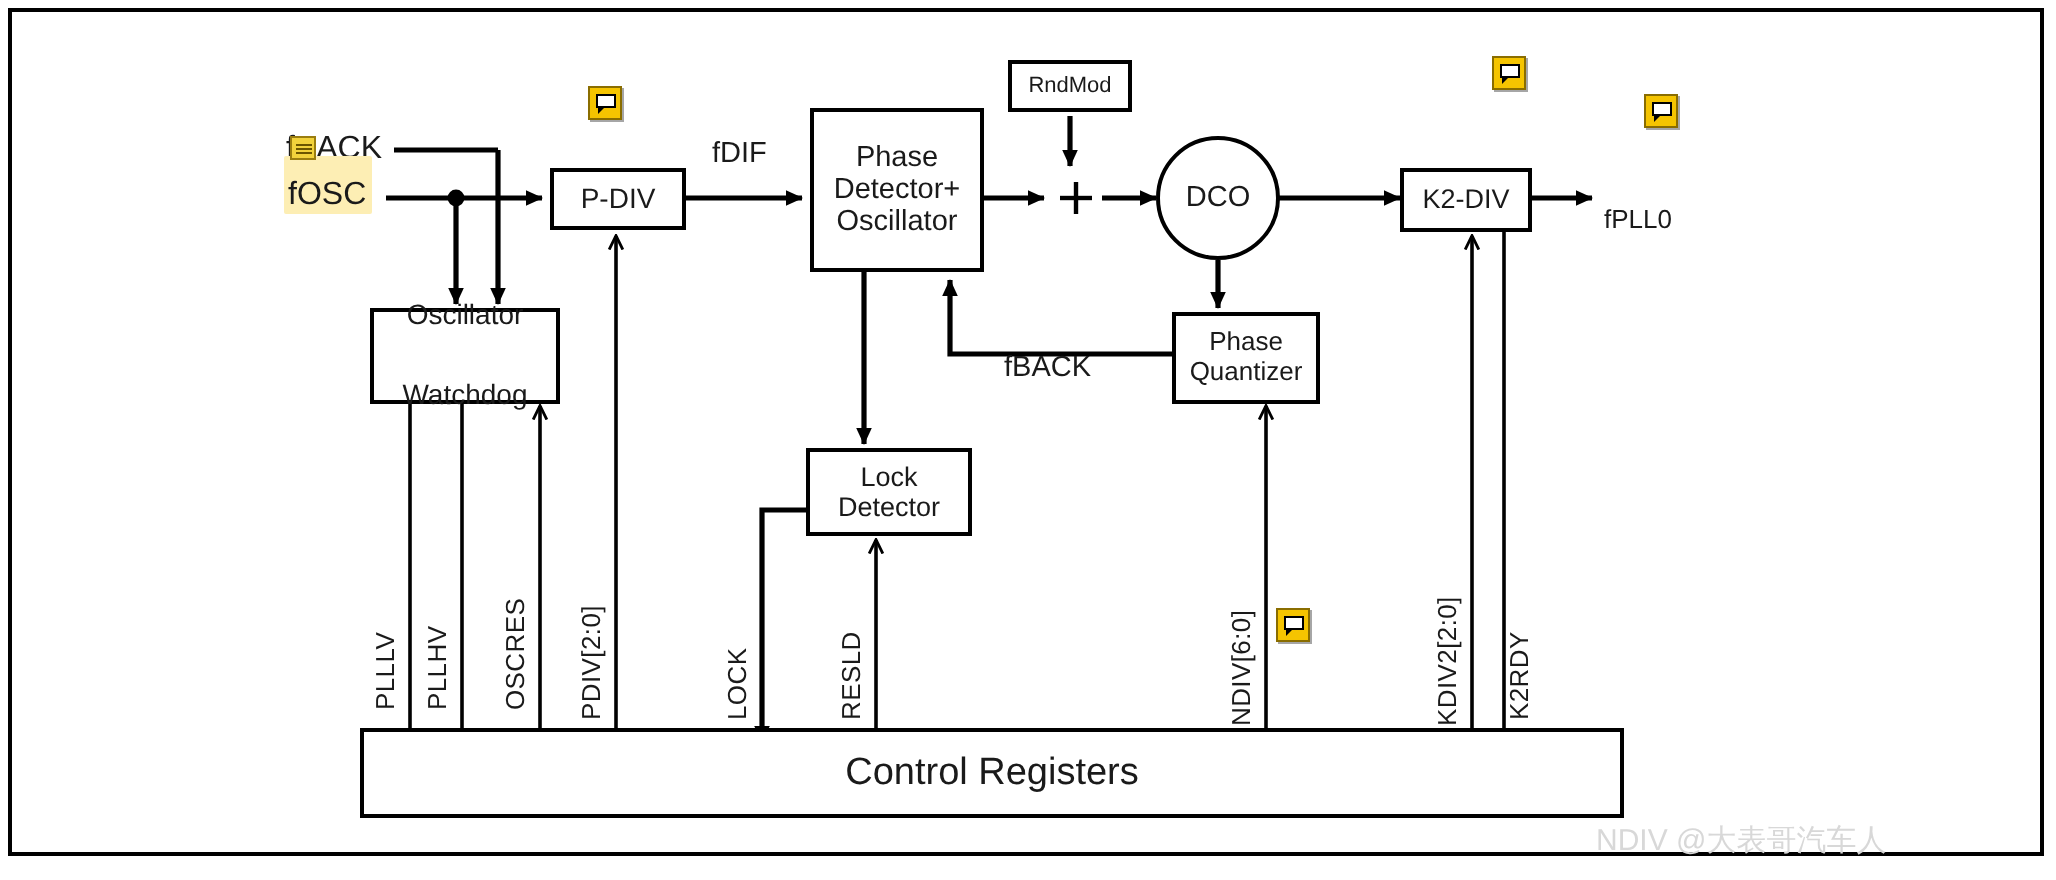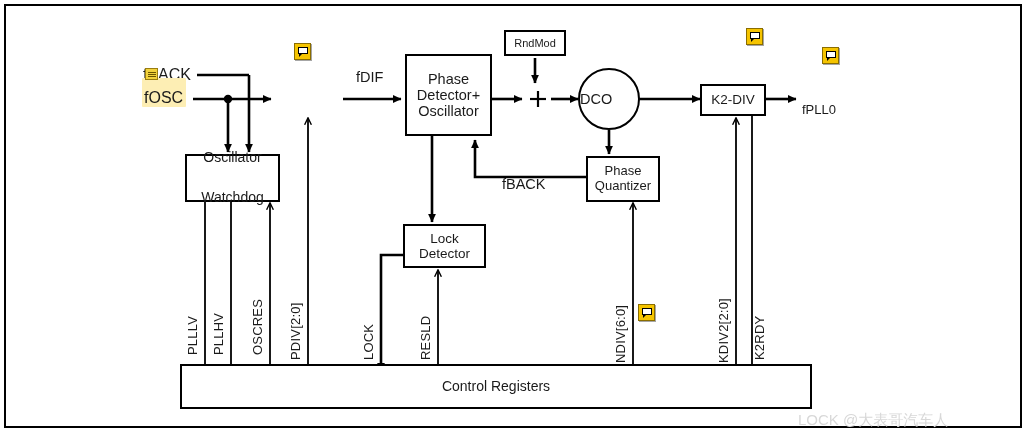--- a/index.html
+++ b/index.html
@@ -46,21 +46,21 @@
   }
   .box span { display: block; }
   .circ {
     position: absolute;
     border: 2.5px solid #000000;
     border-radius: 50%;
     background: #ffffff;
     box-sizing: border-box;
     display: flex;
     align-items: center;
-    justify-content: flex-start;
+    justify-content: center;
     color: #1a1a1a;
   }
   .lbl {
     position: absolute;
     color: #1a1a1a;
     white-space: nowrap;
   }
   .vlbl {
     position: absolute;
     color: #1a1a1a;
@@ -191,20 +191,23 @@
 
       <path d="M752,116 L752,371" marker-end="url(#arrthin)"></path>
     </g>
 
     <g stroke="#000000" stroke-width="2.2" fill="none">
       <path d="M530,99 L546,99"></path>
       <path d="M538,91 L538,107"></path>
     </g>
   </svg>
 
+  <div class="box" style="left:275px; top:84px; width:68px; height:31px; font-size:14px;">
+    <span>P-DIV</span>
+  </div>
 
   <div class="box" style="left:185px; top:154px; width:95px; height:48px; font-size:14px;gap:24px;">
     <span>Oscillator</span>
     <span>Watchdog</span>
   </div>
 
   <div class="box" style="left:405px; top:54px; width:87px; height:82px; font-size:14.5px;">
     <span>Phase</span>
     <span>Detector+</span>
     <span>Oscillator</span>
@@ -225,21 +228,21 @@
   <div class="box" style="left:586px; top:156px; width:74px; height:46px; font-size:13px;">
     <span>Phase</span>
     <span>Quantizer</span>
   </div>
 
   <div class="box" style="left:403px; top:224px; width:83px; height:44px; font-size:13.5px;">
     <span>Lock</span>
     <span>Detector</span>
   </div>
 
-  <div class="box" style="left:180px; top:364px; width:632px; height:45px; font-size:14px;">
+  <div class="box" style="left:180px; top:364px; width:632px; height:45px; font-size:19px;">
     <span>Control Registers</span>
   </div>
 
   <div class="lbl" style="left:143px; top:66px; font-size:16px;">
     <span>fBACK</span>
   </div>
 
   <div class="lbl" style="left:142px; top:89px; font-size:16px;">
     <span class="hl">fOSC</span>
   </div>
@@ -301,16 +304,16 @@
     <span class="tail"></span>
   </div>
 
   <div class="note-mini" style="left:145px; top:68px;">
     <i style="top:3px;"></i>
       <i style="top:5px;"></i>
       <i style="top:7px;"></i>
   </div>
 
   <div id="watermark" style="left:798px; top:411px;">
-    <span>LOCK @大表哥汽车人</span>
+    <span>NDIV @大表哥汽车人</span>
   </div>
 
 </div>
 
 </body></html>

